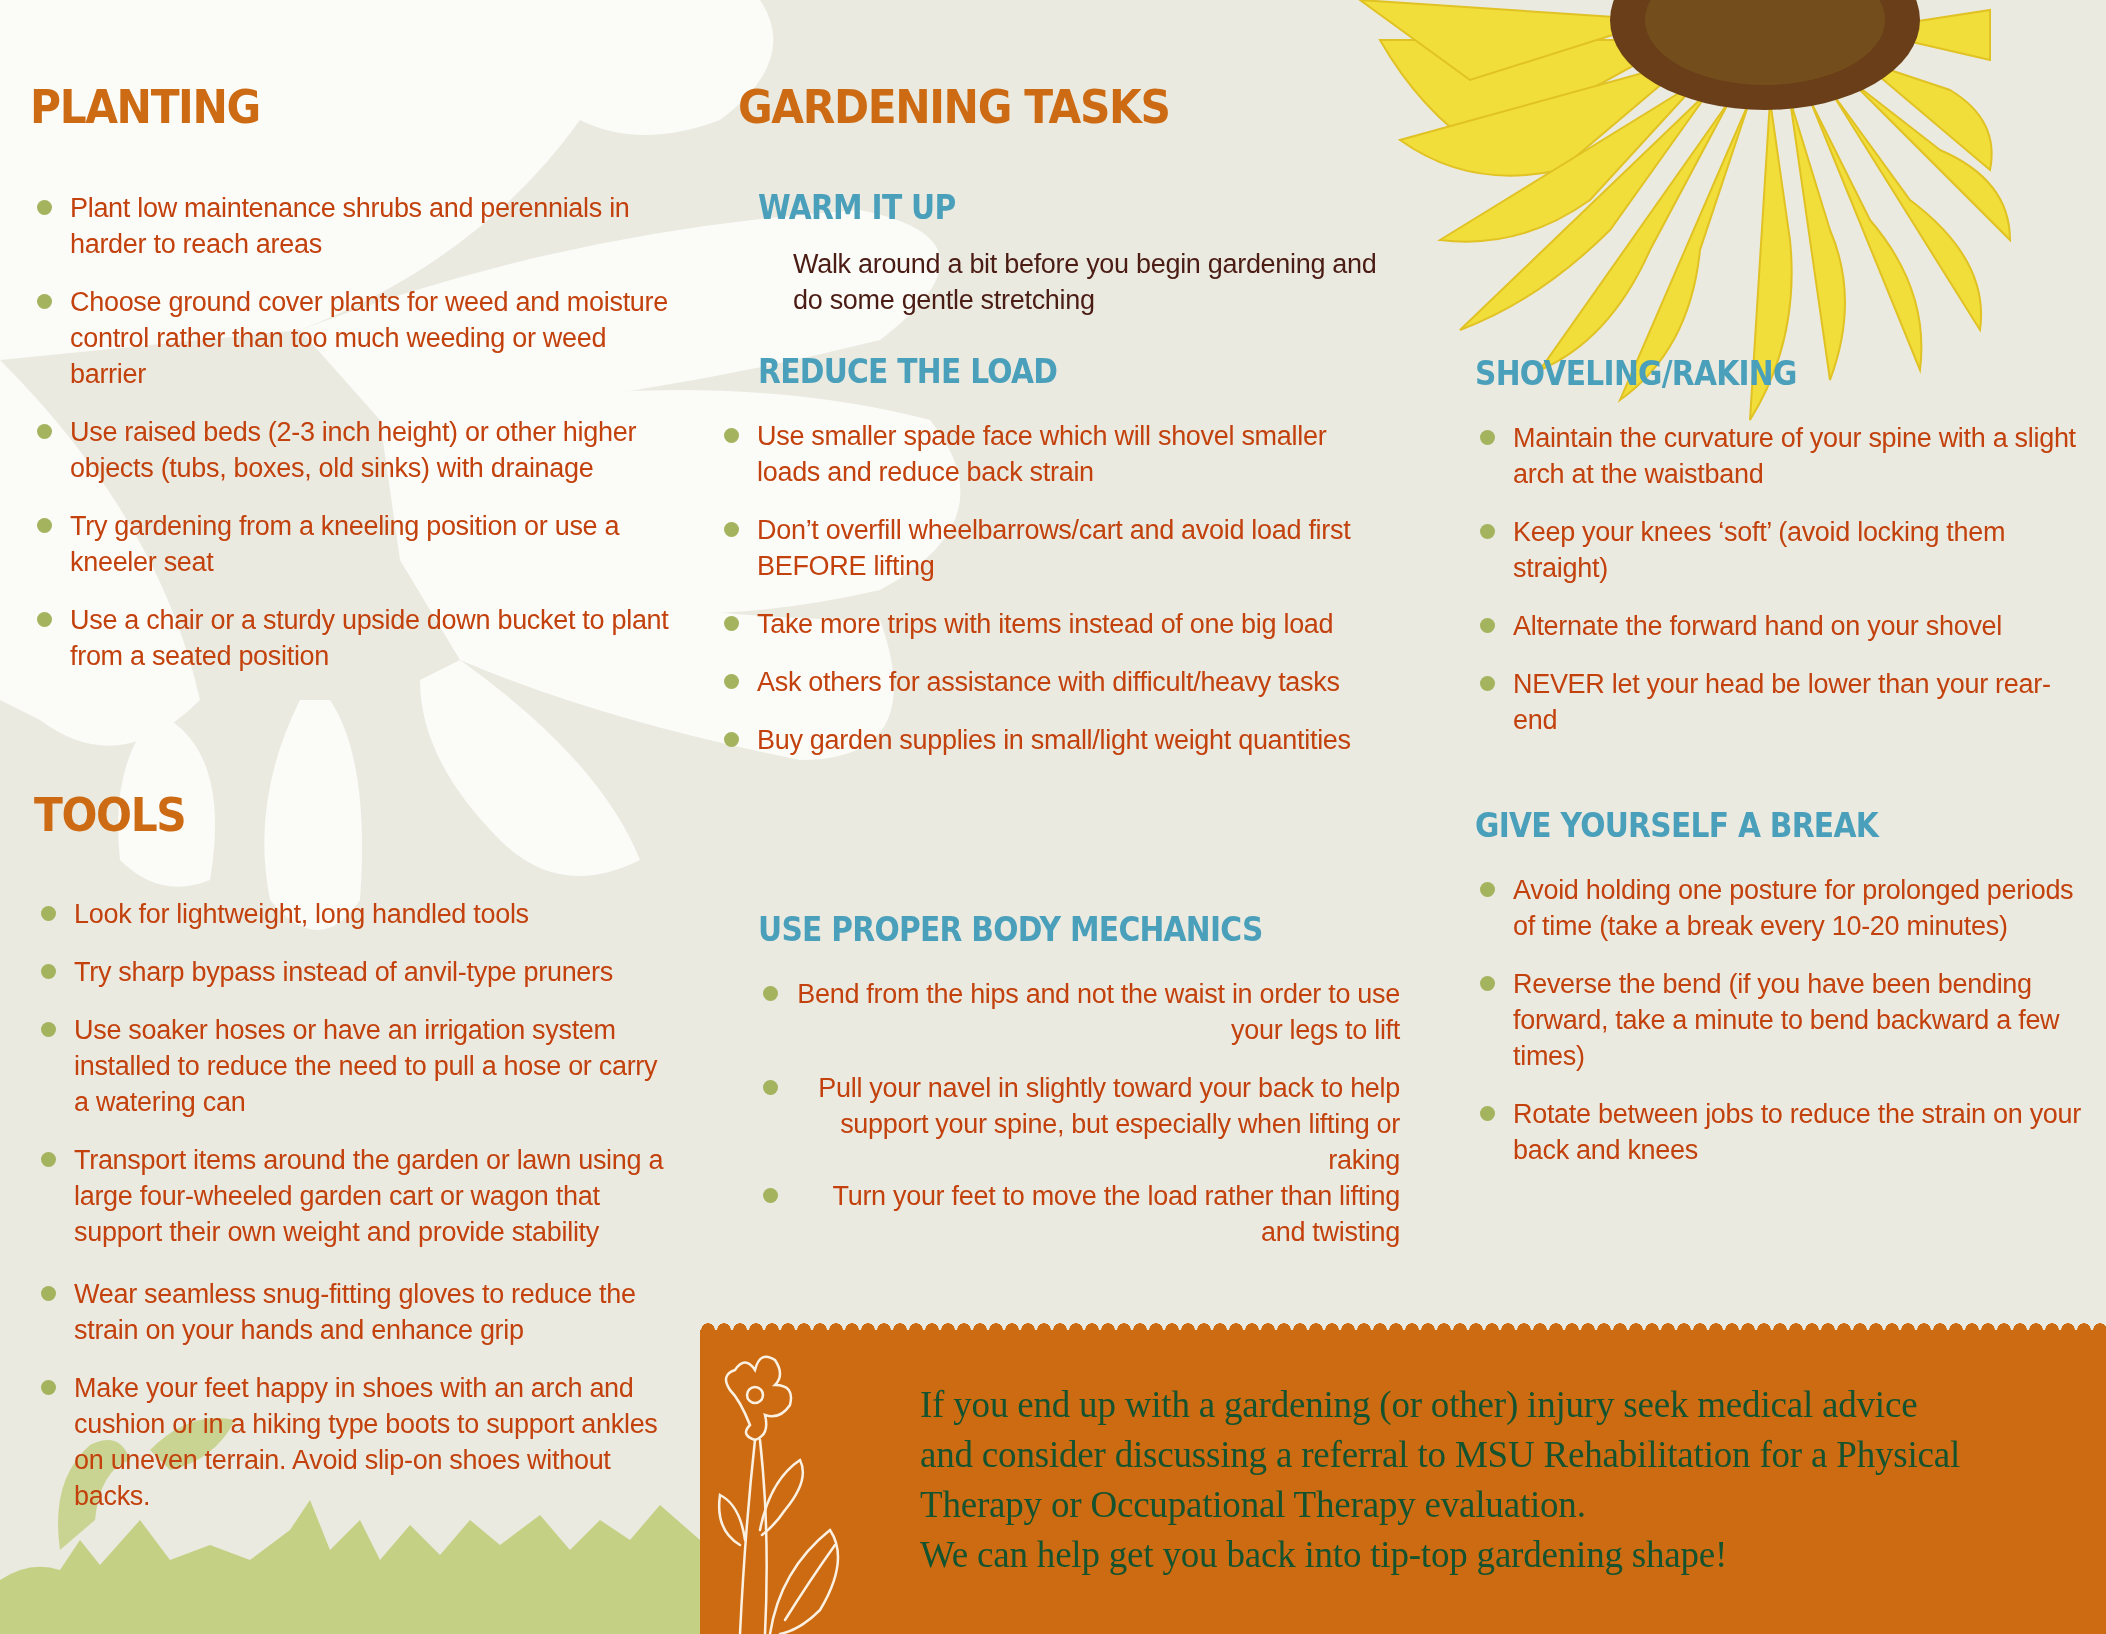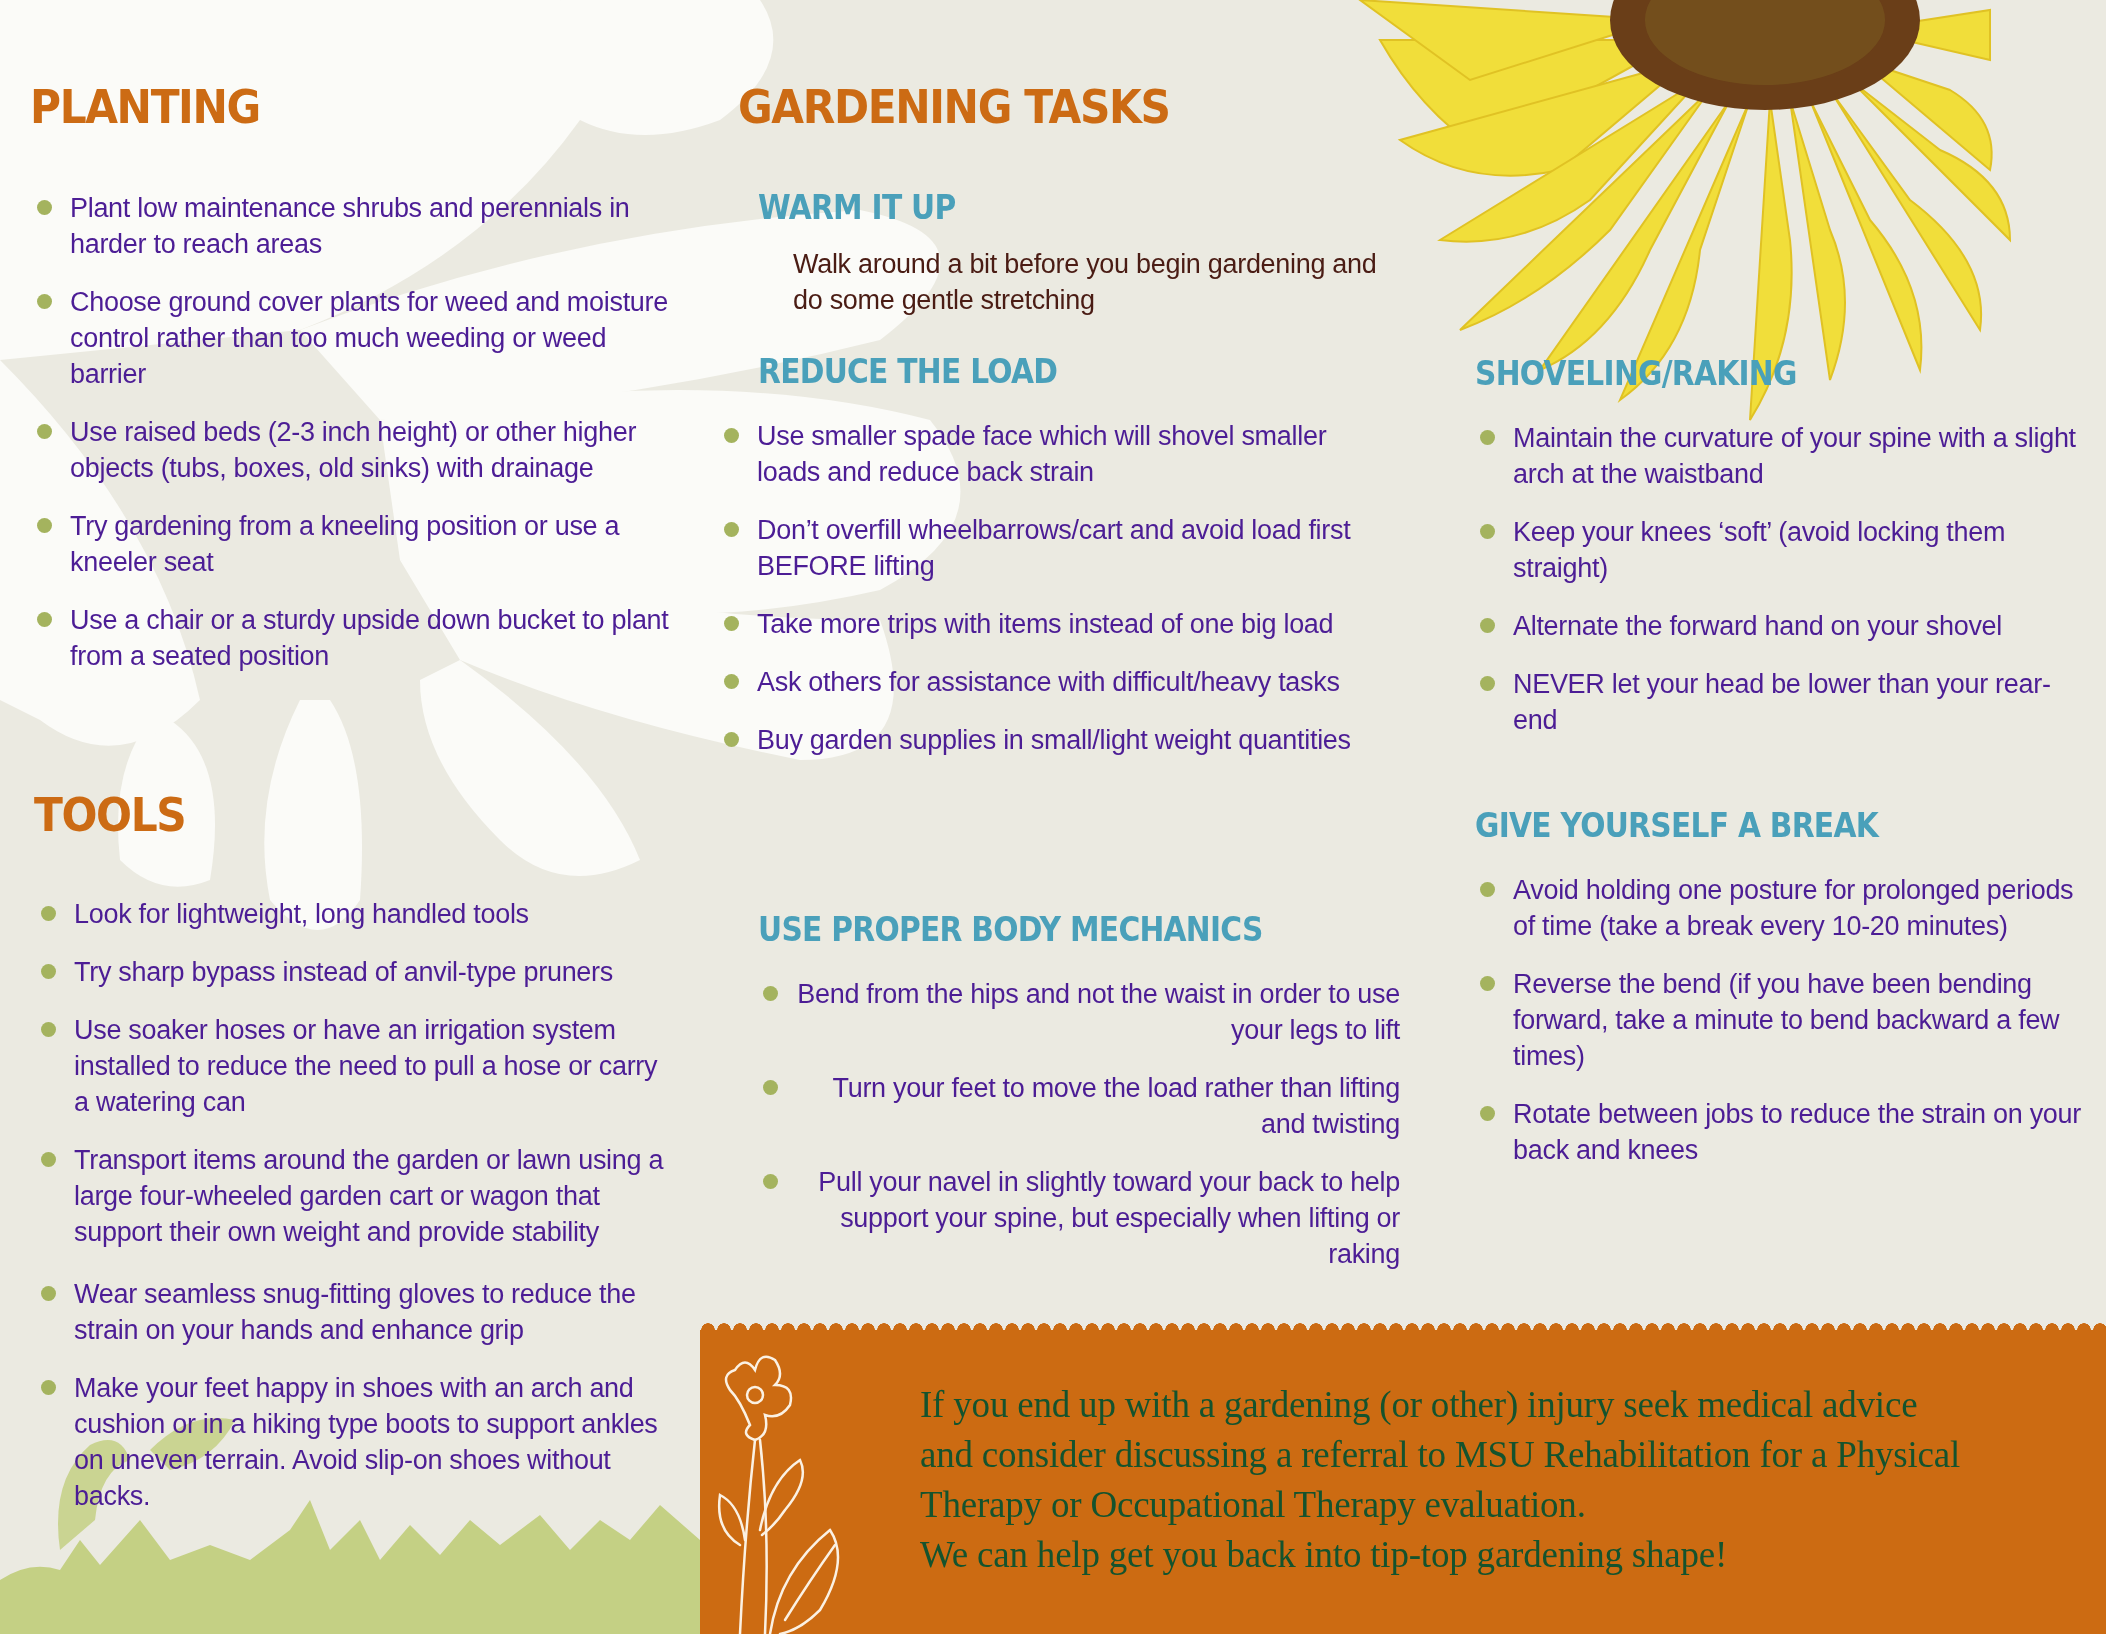--- a/index.html
+++ b/index.html
@@ -22,21 +22,21 @@
       font-family: "DejaVu Sans", sans-serif; font-weight: bold;
       color: #4aa0ba; font-size: 33px; letter-spacing: -0.8px;
       transform: scaleX(0.9); transform-origin: left center;
       z-index: 2;
     }
     .list {
       position: absolute; margin: 0; padding: 0; list-style: none; z-index: 2;
     }
     .list li {
       position: relative; padding-left: 36px;
-      font-size: 27px; line-height: 36px; color: #4c1d95;
+      font-size: 27px; line-height: 36px; color: #c2410c;
       letter-spacing: -0.3px;
     }
     .list li .dot {
       position: absolute; left: 3px; top: 10px;
       width: 15px; height: 15px; border-radius: 50%; background: #a4b35e;
     }
     .plain-text {
       position: absolute; margin: 0; z-index: 2;
       font-size: 27px; line-height: 36px; color: #4a1c14; letter-spacing: -0.3px;
     }
@@ -133,22 +133,22 @@
   <li style="margin-bottom:22px;"><span class="dot"></span><span>Use smaller spade face which will shovel smaller loads and reduce back strain</span></li>
   <li style="margin-bottom:22px;"><span class="dot"></span><span>Don’t overfill wheelbarrows/cart and avoid load first BEFORE lifting</span></li>
   <li style="margin-bottom:22px;"><span class="dot"></span><span>Take more trips with items instead of one big load</span></li>
   <li style="margin-bottom:22px;"><span class="dot"></span><span>Ask others for assistance with difficult/heavy tasks</span></li>
   <li><span class="dot"></span><span>Buy garden supplies in small/light weight quantities</span></li>
 </ul>
 
 <h2 class="sub-title" style="left:758px; top:910px;">USE PROPER BODY MECHANICS</h2>
 <ul class="list" style="left:760px; top:976px; width:640px;text-align:right;">
   <li style="margin-bottom:22px;"><span class="dot"></span><span>Bend from the hips and not the waist in order to use your legs to lift</span></li>
+  <li><span class="dot"></span><span>Pull your navel in slightly toward your back to help support your spine, but especially when lifting or raking</span></li>
   <li style="margin-bottom:22px;"><span class="dot"></span><span>Turn your feet to move the load rather than lifting and twisting</span></li>
-  <li><span class="dot"></span><span>Pull your navel in slightly toward your back to help support your spine, but especially when lifting or raking</span></li>
 </ul>
 
 <h2 class="sub-title" style="left:1475px; top:354px;">SHOVELING/RAKING</h2>
 <ul class="list" style="left:1477px; top:420px; width:610px;">
   <li style="margin-bottom:22px;"><span class="dot"></span><span>Maintain the curvature of your spine with a slight arch at the waistband</span></li>
   <li style="margin-bottom:22px;"><span class="dot"></span><span>Keep your knees ‘soft’ (avoid locking them straight)</span></li>
   <li style="margin-bottom:22px;"><span class="dot"></span><span>Alternate the forward hand on your shovel</span></li>
   <li><span class="dot"></span><span>NEVER let your head be lower than your rear-end</span></li>
 </ul>
 

